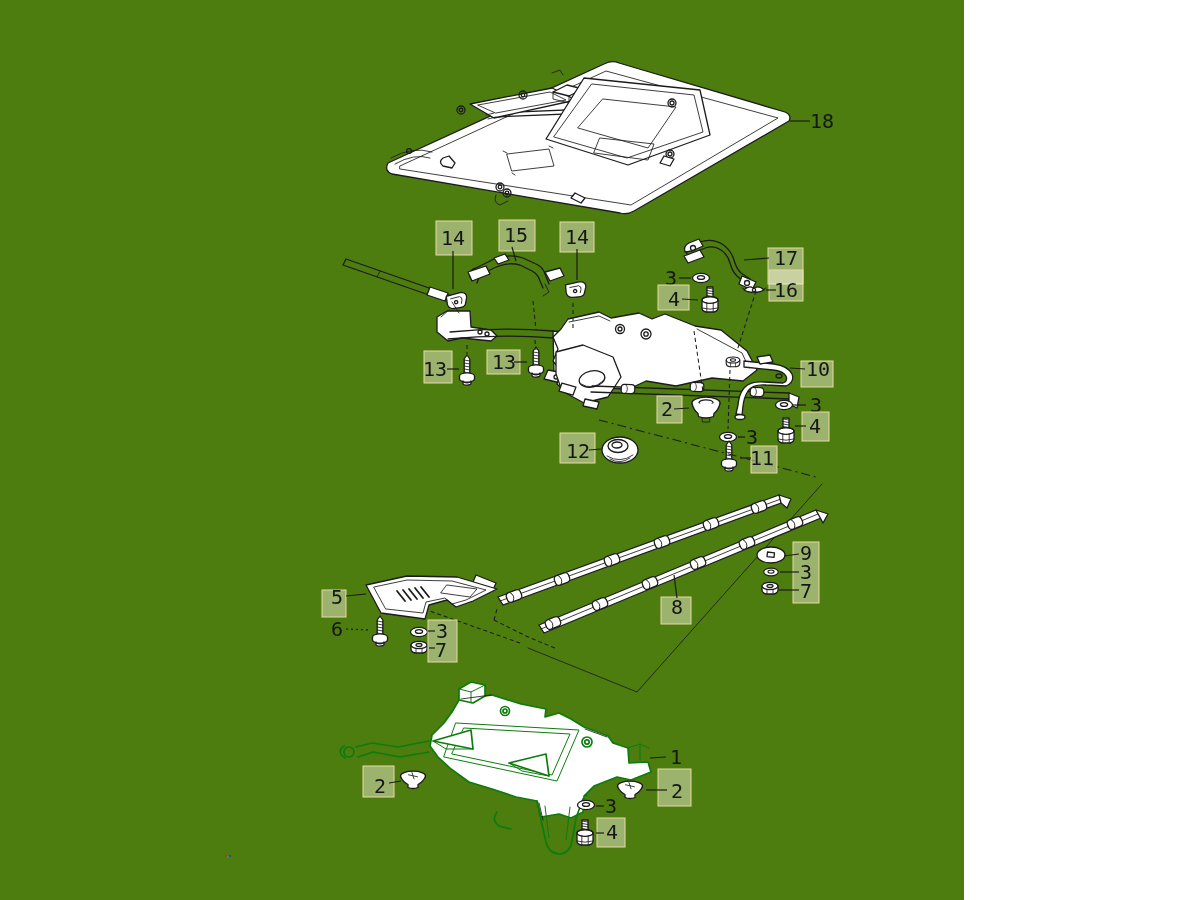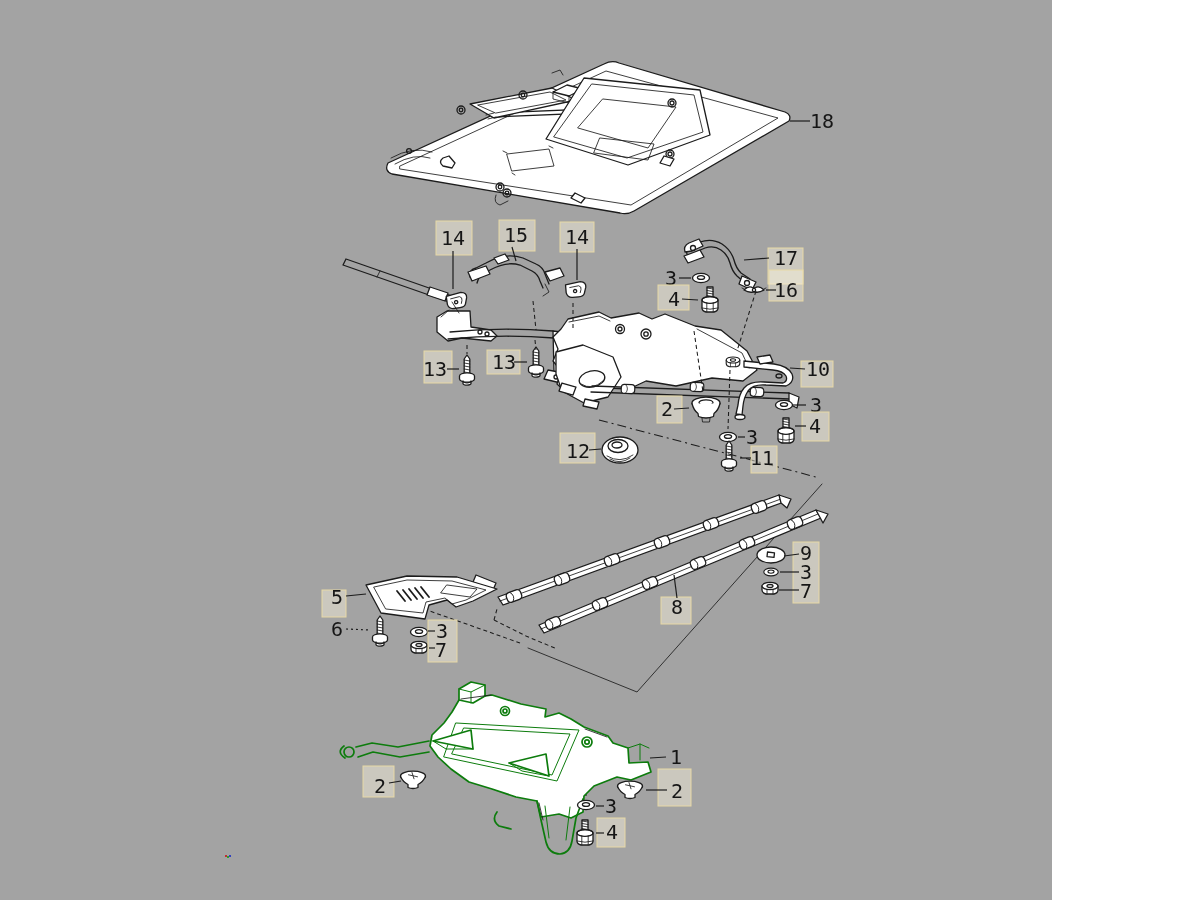--- a/index.html
+++ b/index.html
@@ -1,16 +1,16 @@
 <!DOCTYPE html>
 <html><head>
 <meta charset="utf-8">
 <style>
   html,body{margin:0;padding:0;background:#ffffff;}
-  .stage{position:relative;width:1052px;height:900px;background:#a3a3a3;overflow:hidden;
+  .stage{position:relative;width:964px;height:900px;background:#4d7c0f;overflow:hidden;
          font-family:"DejaVu Sans Mono", monospace;}
   svg{position:absolute;left:0;top:0;}
   
   .k  {stroke:#1c1c1c;fill:none;stroke-width:1.3;stroke-linecap:round;stroke-linejoin:round;}
   .kw {stroke:#1c1c1c;fill:#ffffff;stroke-width:1.3;stroke-linecap:round;stroke-linejoin:round;}
   .thin{stroke-width:0.85;}
   .dash{stroke:#1c1c1c;fill:none;stroke-width:1.05;stroke-dasharray:4 3;}
   .dashdot{stroke:#1c1c1c;fill:none;stroke-width:1.05;stroke-dasharray:9 4 2 4;}
   .g  {stroke:#0d7c0d;fill:none;stroke-width:1.7;stroke-linecap:round;stroke-linejoin:round;}
   .gw {stroke:#0d7c0d;fill:#ffffff;stroke-width:1.7;stroke-linecap:round;stroke-linejoin:round;}

